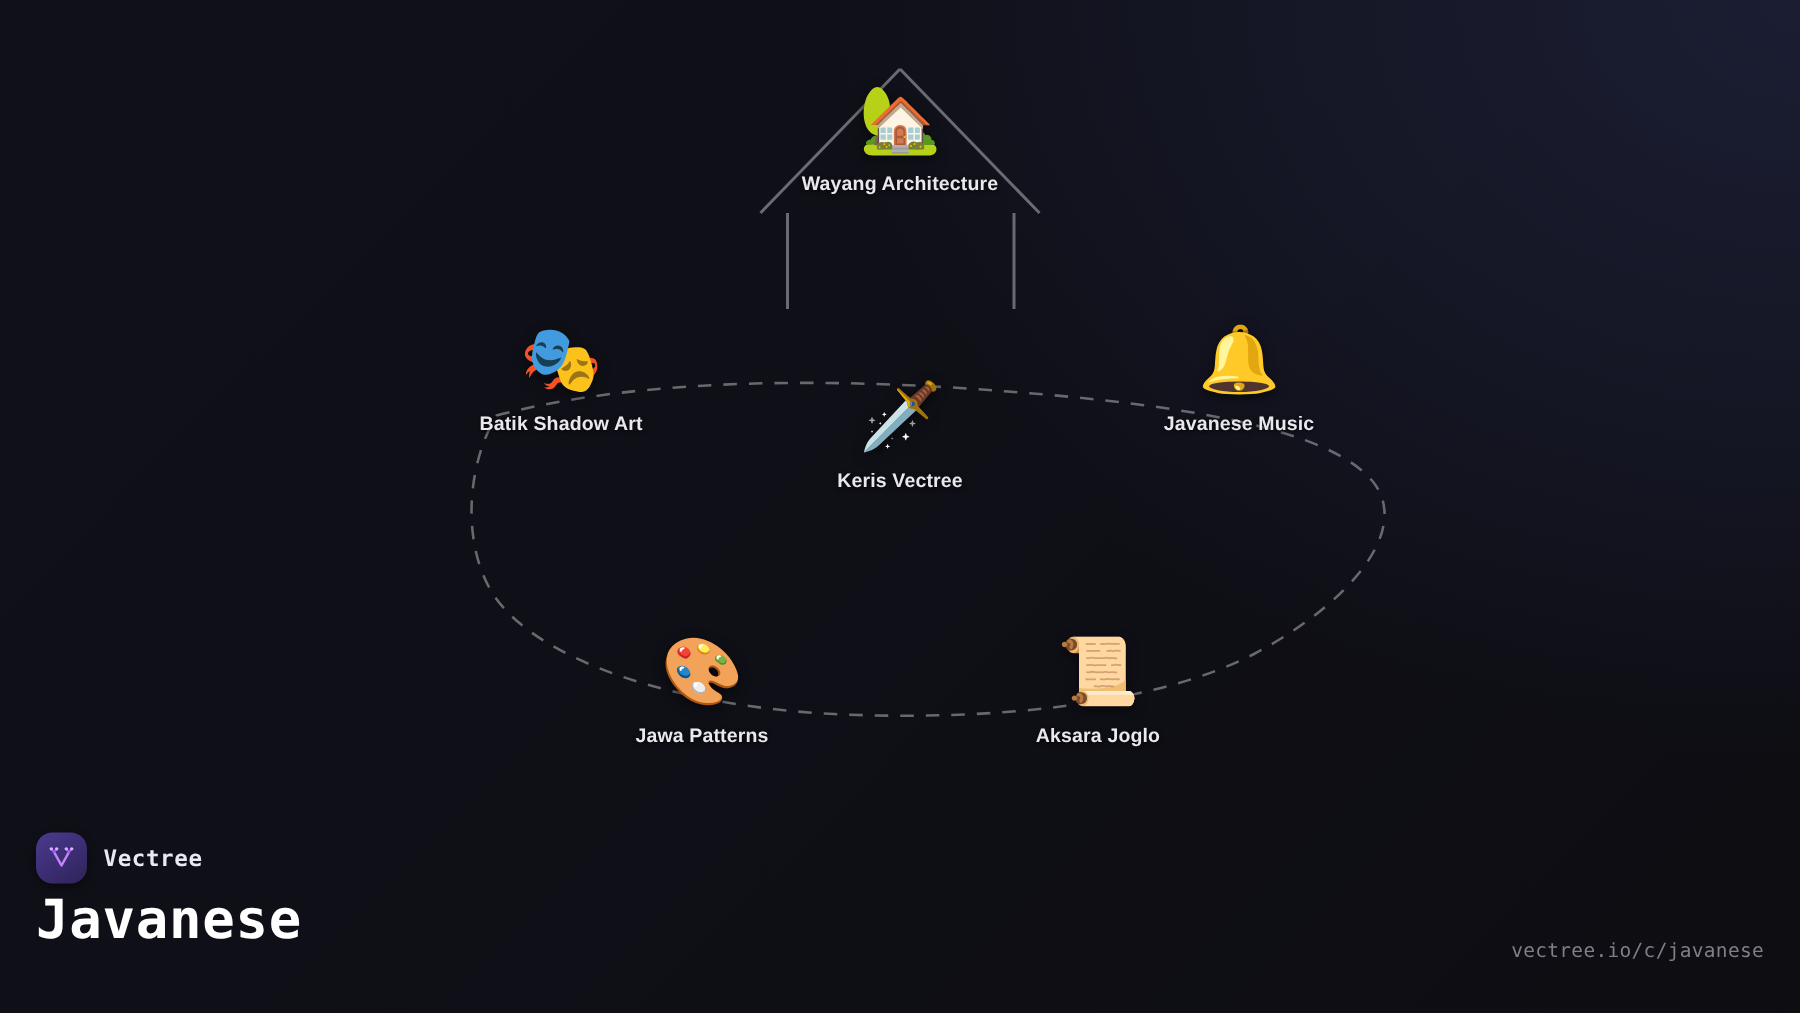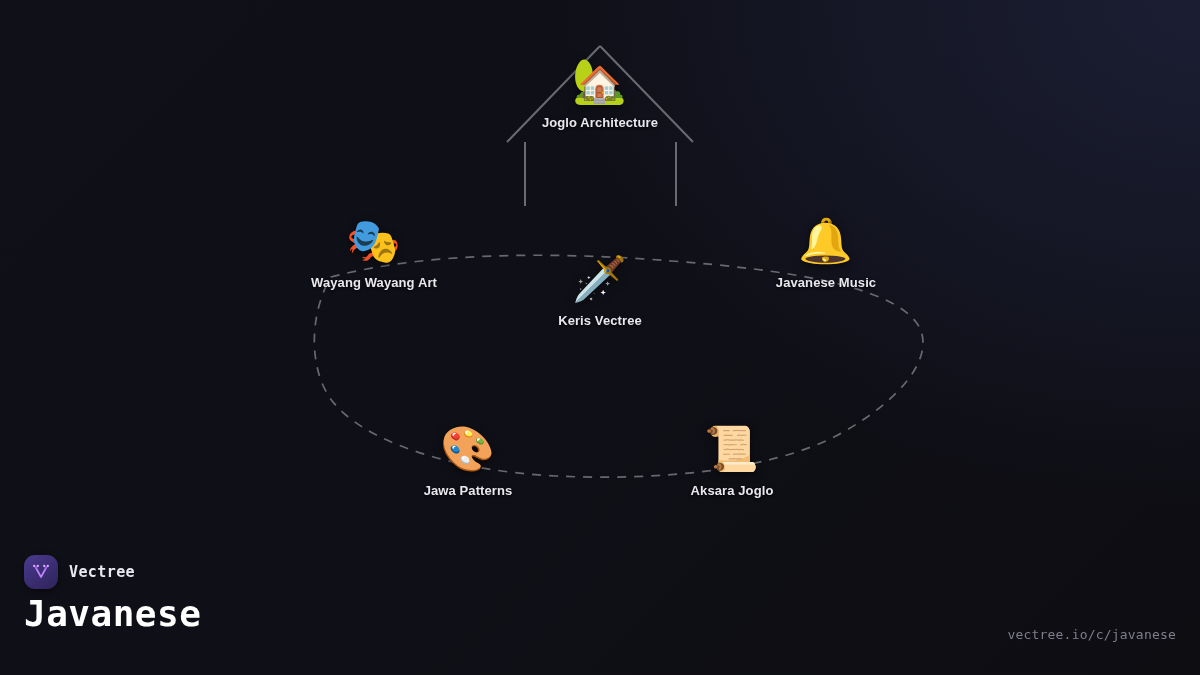--- a/index.html
+++ b/index.html
@@ -142,26 +142,26 @@
              C 430 251, 560 252, 672 261
              C 790 270, 888 286, 916 322
              C 940 354, 900 402, 836 436
              C 770 470, 660 481, 556 476
              C 452 471, 360 441, 330 398
              C 308 366, 310 312, 331 277 Z"></path>
   </svg>
 
   <div class="node" style="left:600px; top:92px;">
     <div class="node-icon">🏡</div>
-    <div class="node-label">Joglo Architecture</div>
+    <div class="node-label">Wayang Architecture</div>
   </div>
 
   <div class="node" style="left:374px; top:252px;">
     <div class="node-icon">🎭</div>
-    <div class="node-label">Wayang Wayang Art</div>
+    <div class="node-label">Batik Shadow Art</div>
   </div>
 
   <div class="node" style="left:600px; top:290px;">
     <div class="node-icon">🗡️</div>
     <div class="node-label">Keris Vectree</div>
   </div>
 
   <div class="node" style="left:826px; top:252px;">
     <div class="node-icon">🔔</div>
     <div class="node-label">Javanese Music</div>

